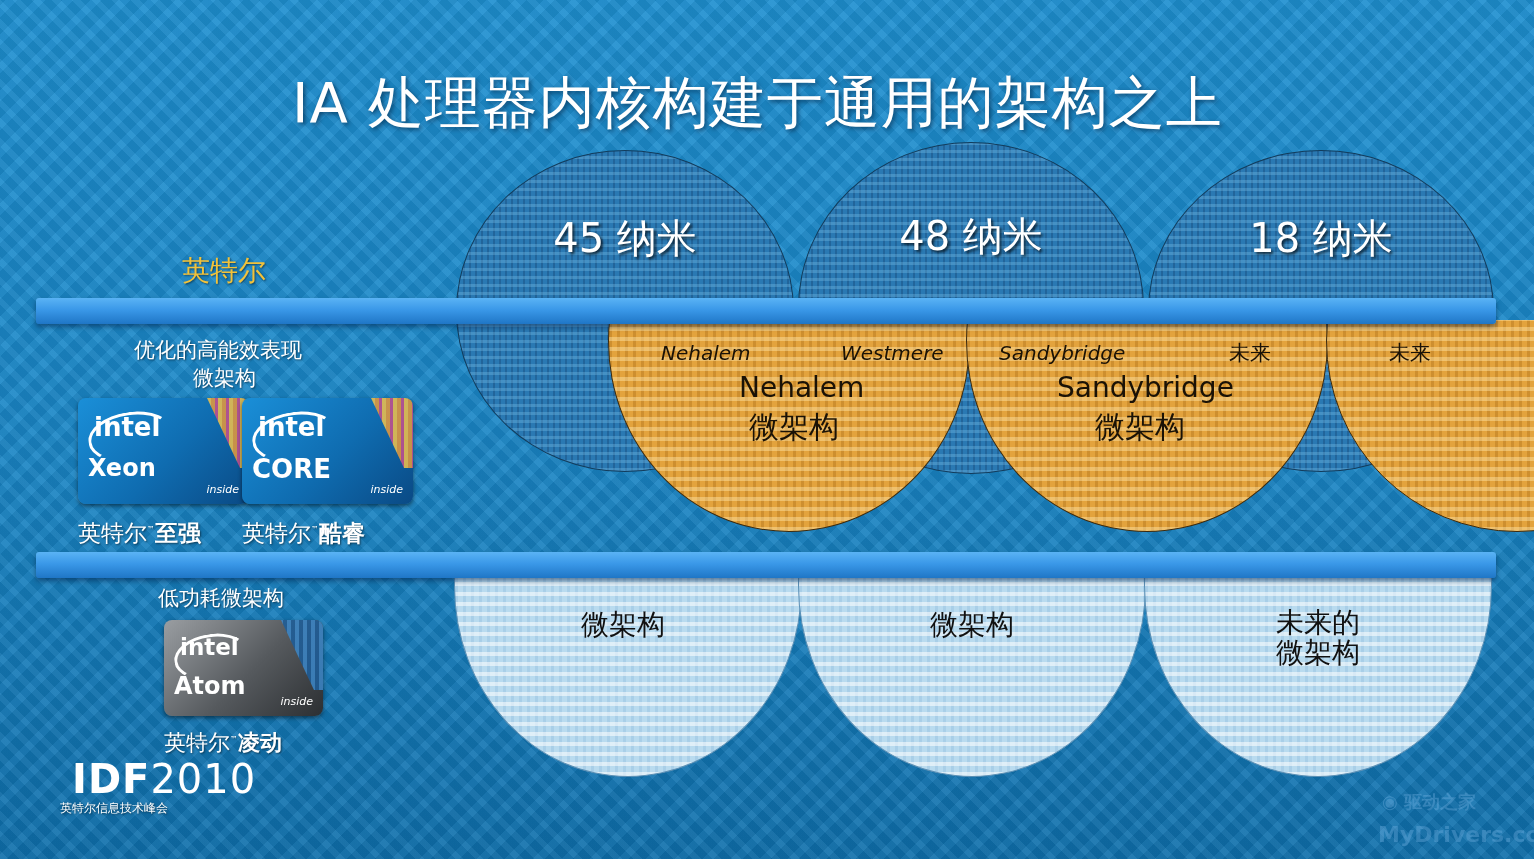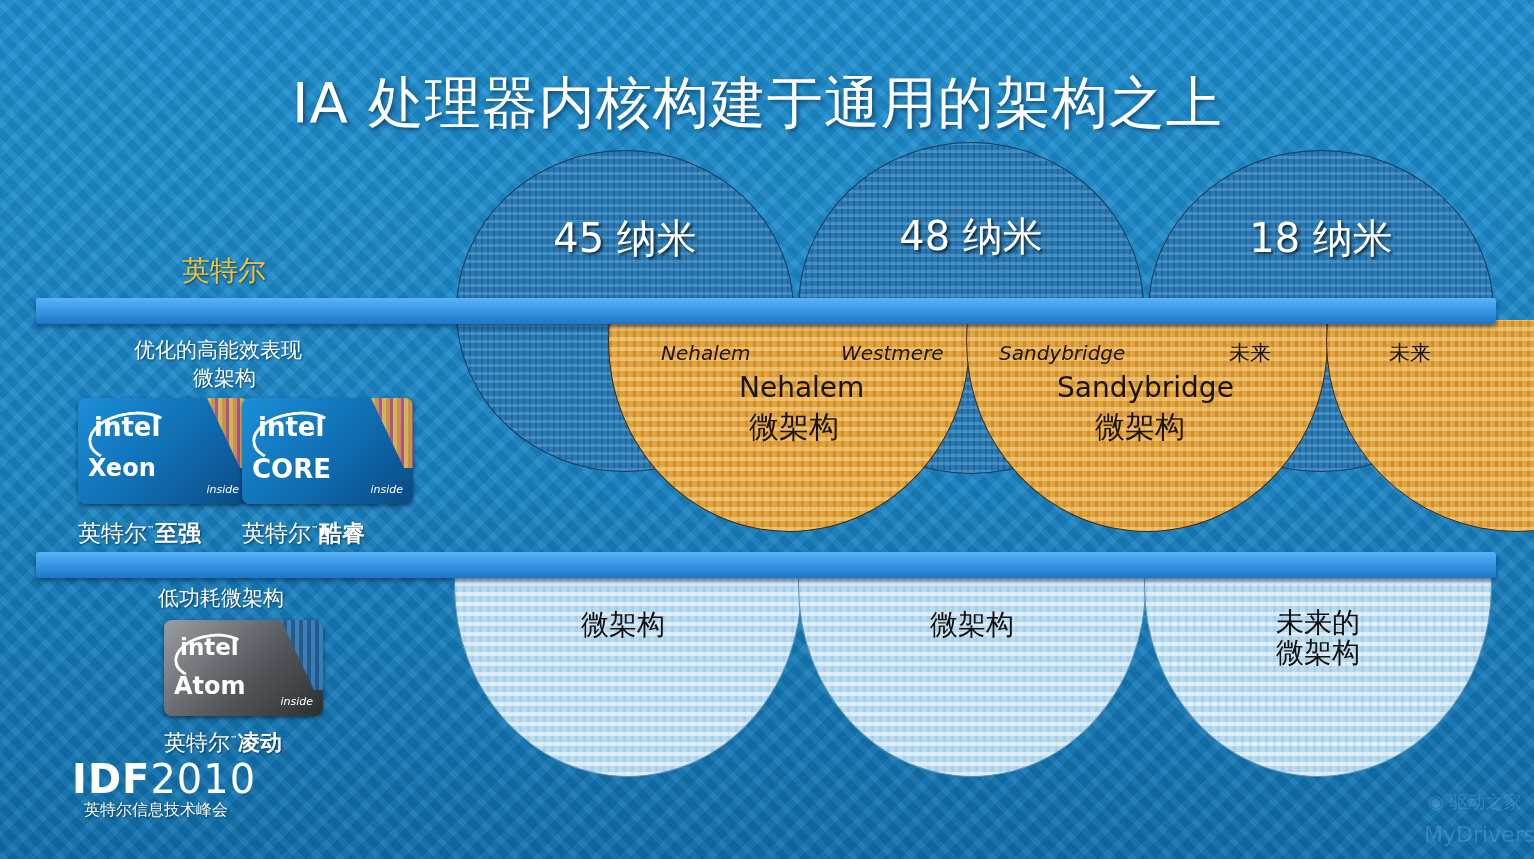--- a/index.html
+++ b/index.html
@@ -49,21 +49,21 @@
     background:repeating-linear-gradient(90deg,#e89a3a 0 4px,#c94f8c 4px 7px,#f2c24a 7px 11px);
     opacity:0.85;clip-path:polygon(30% 0,100% 0,100% 100%,85% 100%);}
   .chip-blue{background:repeating-linear-gradient(90deg,#3a86c8 0 4px,#1c5d9a 4px 8px);}
   .swoosh{position:absolute;left:10px;top:14px;width:80px;height:44px;border:3px solid #fff;
     border-radius:50%;border-right-color:transparent;border-bottom-color:transparent;transform:rotate(-8deg);}
   .b-intel{position:absolute;left:16px;top:14px;color:#fff;font-size:26px;font-weight:bold;}
   .b-name{position:absolute;left:10px;top:54px;color:#fff;font-size:28px;font-weight:bold;}
   .b-inside{position:absolute;right:10px;bottom:8px;color:#fff;font-size:11px;font-style:italic;}
   .idf{color:#fff;font-size:40px;font-weight:bold;letter-spacing:1px;}
   .idf span.thin{font-weight:normal;}
-  .watermark{color:rgba(120,180,230,0.35);font-size:22px;font-weight:normal;margin-left:46px;}
+  .watermark{color:rgba(120,180,230,0.35);font-size:22px;font-weight:bold;}
 </style>
 </head>
 <body>
 
 <div class="abs title">IA 处理器内核构建于通用的架构之上</div>
 
 <div class="dome" style="left:456px;top:150px;width:336px;height:320px;border-radius:50%;">
   <div class="dome-label" style="top:60px;">45 纳米</div>
 </div>
 <div class="dome" style="left:798px;top:142px;width:344px;height:330px;border-radius:50%;">
@@ -144,18 +144,18 @@
   <div class="b-name" style="font-size:24px;top:52px;">Atom</div>
   <div class="b-inside">inside</div>
 </div>
 <div class="abs wtext" style="left:164px;top:728px;font-size:22px;">
   <span>英特尔</span><sup style="font-size:8px;">™</sup><b>凌动</b>
 </div>
 
 <div class="abs idf" style="left:72px;top:756px;">
   <span>IDF</span><span class="thin">2010</span>
 </div>
-<div class="abs wtext" style="left:84px;top:800px;font-size:16px;">英特尔信息技术峰会</div>
+<div class="abs wtext" style="left:60px;top:800px;font-size:12px;">英特尔信息技术峰会</div>
 
 <div class="abs watermark" style="left:1382px;top:790px;font-size:18px;">
   <span>◉</span> <span>驱动之家</span>
 </div>
 <div class="abs watermark" style="left:1378px;top:822px;">MyDrivers.com</div>
 
 </body></html>

